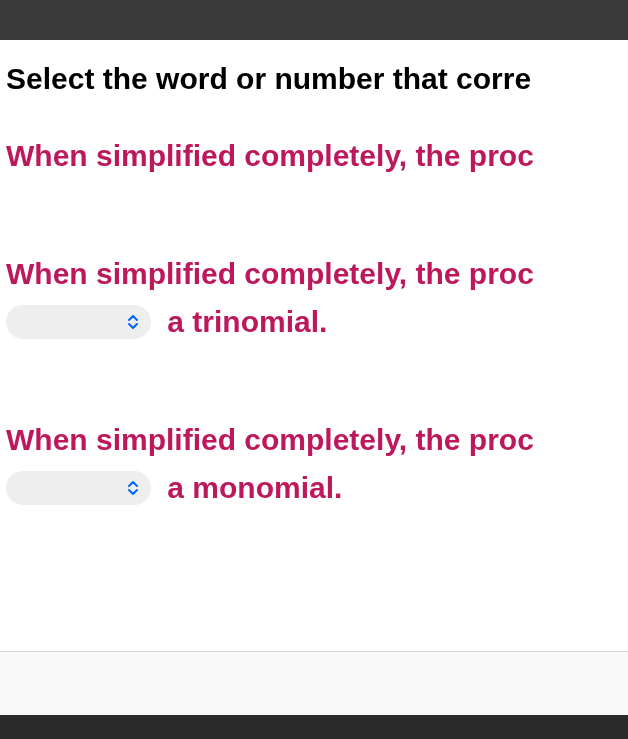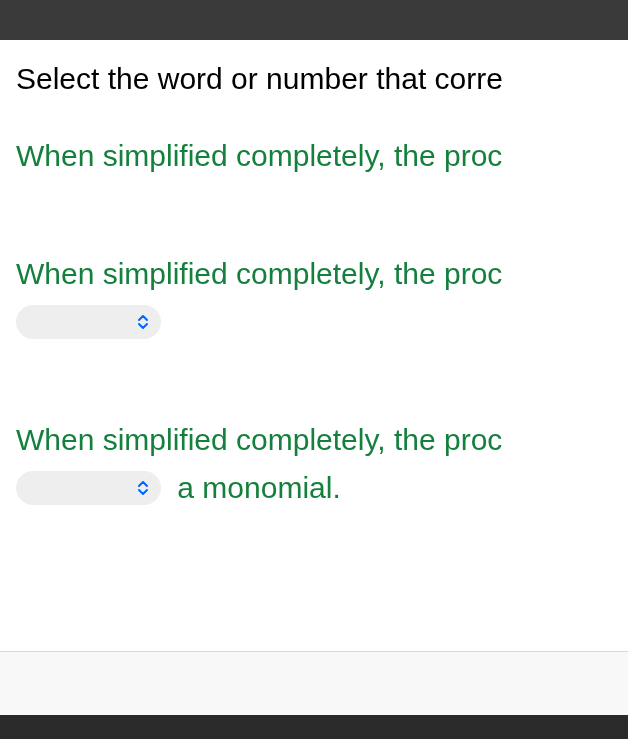--- a/index.html
+++ b/index.html
@@ -14,35 +14,36 @@
       background: #fff;
       overflow: hidden;
       position: relative;
     }
     .top-bar {
       width: 100%;
       height: 40px;
       background: #3a3a3a;
     }
     .content {
-      padding: 22px 0 0 16px;
+      padding: 22px 0 0 6px;
       background: #fff;
+      font-weight: bold;
     }
     .instruction {
       font-size: 30px;
       color: #000;
       margin-bottom: 36px;
       white-space: nowrap;
     }
     .question-block {
       margin-bottom: 70px;
     }
     .question-line {
       font-size: 30px;
-      color: #15803d;
+      color: #be185d;
       line-height: 1.6;
       white-space: nowrap;
     }
     .dropdown {
       display: inline-flex;
       align-items: center;
       justify-content: flex-end;
       width: 145px;
       height: 34px;
       background: #eeeeee;
@@ -98,20 +99,21 @@
       <span></span><span class="dropdown" style="margin-left:0;">
         <span class="dropdown-arrows">
           <svg width="12" height="8" viewBox="0 0 12 8">
               <path d="M2 6 L6 2 L10 6" stroke="#0066ff" stroke-width="2" fill="none" stroke-linecap="round" stroke-linejoin="round"></path>
             </svg>
           <svg width="12" height="8" viewBox="0 0 12 8">
               <path d="M2 2 L6 6 L10 2" stroke="#0066ff" stroke-width="2" fill="none" stroke-linecap="round" stroke-linejoin="round"></path>
             </svg>
         </span>
       </span>
+      <span>a trinomial.</span>
     </div>
   </div>
 
   <div class="question-block" style="margin-bottom:30px;">
     <div class="question-line">When simplified completely, the proc</div>
     <div class="question-line">
       <span></span><span class="dropdown" style="margin-left:0;">
         <span class="dropdown-arrows">
           <svg width="12" height="8" viewBox="0 0 12 8">
               <path d="M2 6 L6 2 L10 6" stroke="#0066ff" stroke-width="2" fill="none" stroke-linecap="round" stroke-linejoin="round"></path>

